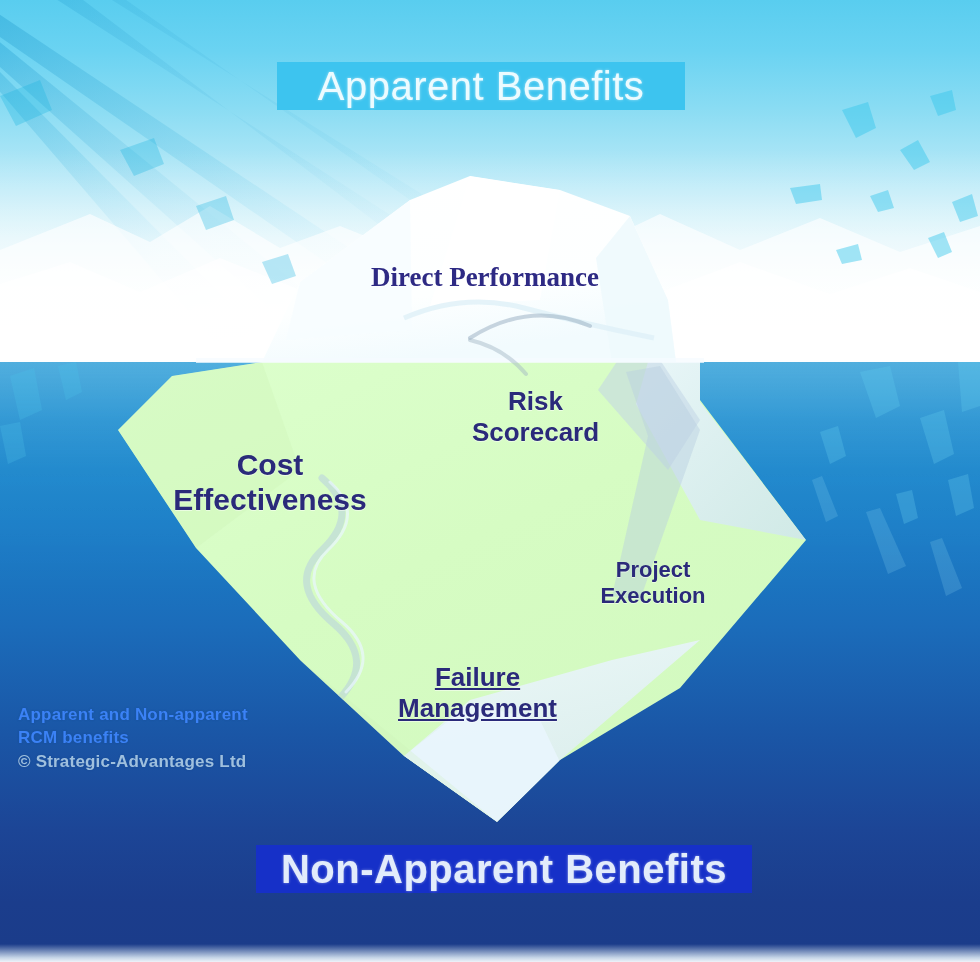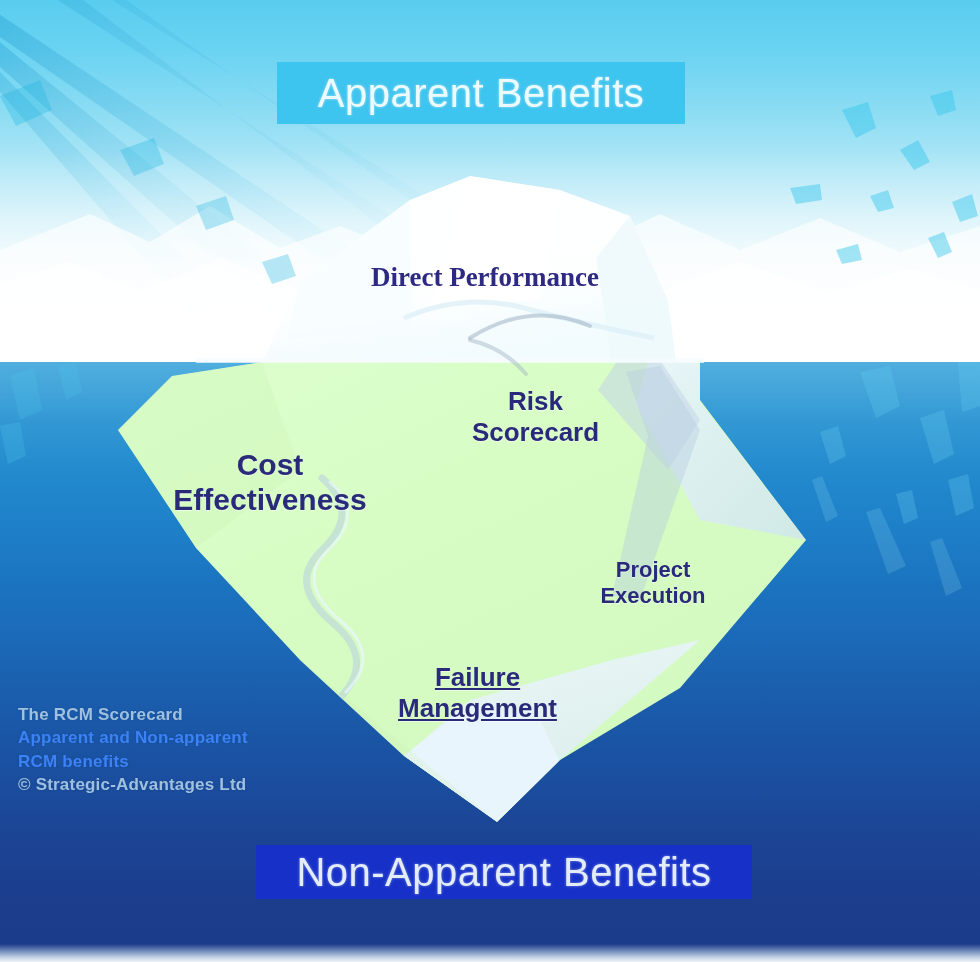--- a/index.html
+++ b/index.html
@@ -83,36 +83,36 @@
     position: absolute;
     display: flex;
     align-items: center;
     justify-content: center;
     letter-spacing: 0.5px;
   }
   .banner-apparent {
     left: 277px;
     top: 62px;
     width: 408px;
-    height: 62px;
+    height: 48px;
     background: #3dc4ef;
     color: #ecfbff;
     font-size: 40px;
     font-weight: 400;
     text-shadow: 0 0 3px rgba(255,255,255,0.55);
   }
   .banner-nonapparent {
     left: 256px;
     top: 845px;
     width: 496px;
-    height: 54px;
+    height: 48px;
     background: #1630c8;
     color: #e2ecfb;
     font-size: 40px;
-    font-weight: 400;
+    font-weight: 700;
     text-shadow: 0 0 3px rgba(255,255,255,0.45);
   }
 
   
   .berg-label {
     position: absolute;
     color: #2a2a7a;
     font-weight: bold;
     line-height: 1.18;
     text-align: center;
@@ -331,19 +331,18 @@
   <div class="berg-label lbl-cost">Cost
 Effectiveness</div>
 
   <div class="berg-label lbl-project">Project
 Execution</div>
 
   <div class="berg-label lbl-failure">Failure
 Management</div>
 
   <div class="caption">
-    <span class="cap-line">The RCM Scorecard</span>
     <span class="cap-line dim">Apparent and Non-apparent</span>
     <span class="cap-line dim">RCM benefits</span>
     <span class="cap-line">© Strategic-Advantages Ltd</span>
   </div>
 
 </div>
 
 </body></html>

